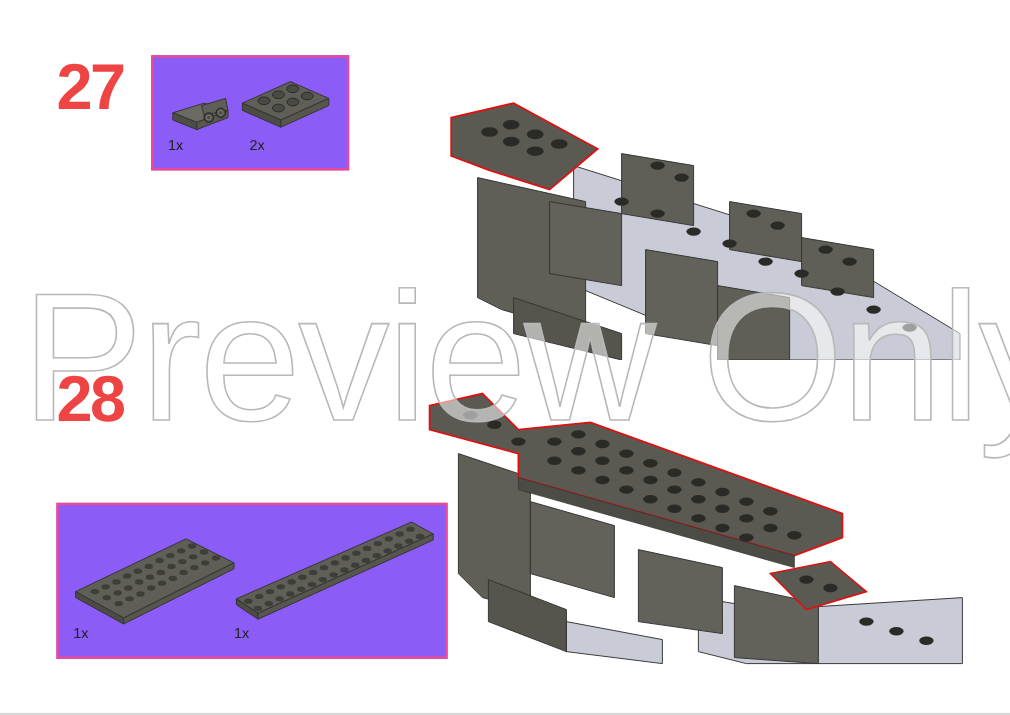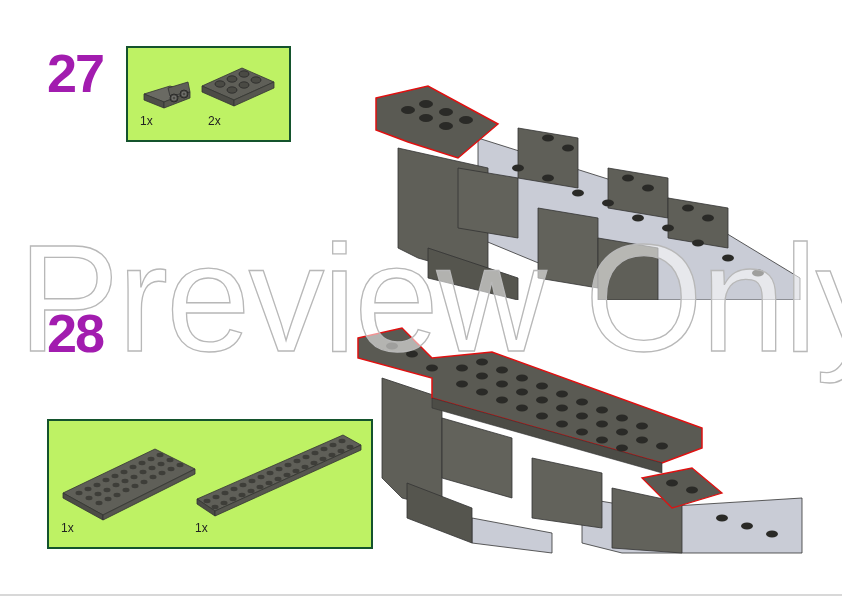--- a/index.html
+++ b/index.html
@@ -1,18 +1,18 @@
 <!DOCTYPE html>
 <html><head>
 <meta charset="utf-8">
 <style>
   html, body { margin:0; padding:0; background:#ffffff; }
   body { width:842px; height:596px; position:relative; overflow:hidden; font-family:"Liberation Sans", sans-serif; }
-  .step-num { position:absolute; font-weight:bold; font-size:54px; line-height:1; color:#a21caf; letter-spacing:-2px; font-family:"Liberation Sans", sans-serif; }
-  .parts-box { position:absolute; background:#bef264; border:2px solid #14532d; box-sizing:border-box; }
+  .step-num { position:absolute; font-weight:bold; font-size:54px; line-height:1; color:#ef4444; letter-spacing:-2px; font-family:"Liberation Sans", sans-serif; }
+  .parts-box { position:absolute; background:#8b5cf6; border:2px solid #ec4899; box-sizing:border-box; }
   .qty { position:absolute; font-size:12px; color:#222; font-family:"Liberation Sans", sans-serif; }
   .part { position:absolute; }
   .model { position:absolute; }
   .watermark { position:absolute; left:18px; top:222px; font-size:152px; line-height:1; color:transparent; -webkit-text-stroke:1.3px #b8b8b8; font-family:"Liberation Sans", sans-serif; white-space:nowrap; letter-spacing:-2px; pointer-events:none; }
   .watermark-fill { position:absolute; left:18px; top:222px; font-size:152px; line-height:1; color:rgba(255,255,255,0.55); font-family:"Liberation Sans", sans-serif; white-space:nowrap; letter-spacing:-2px; pointer-events:none; }
   .bottom-rule { position:absolute; left:0; right:0; bottom:0; height:2px; background:#d8d8d8; }
 </style>
 </head>
 <body>
 

